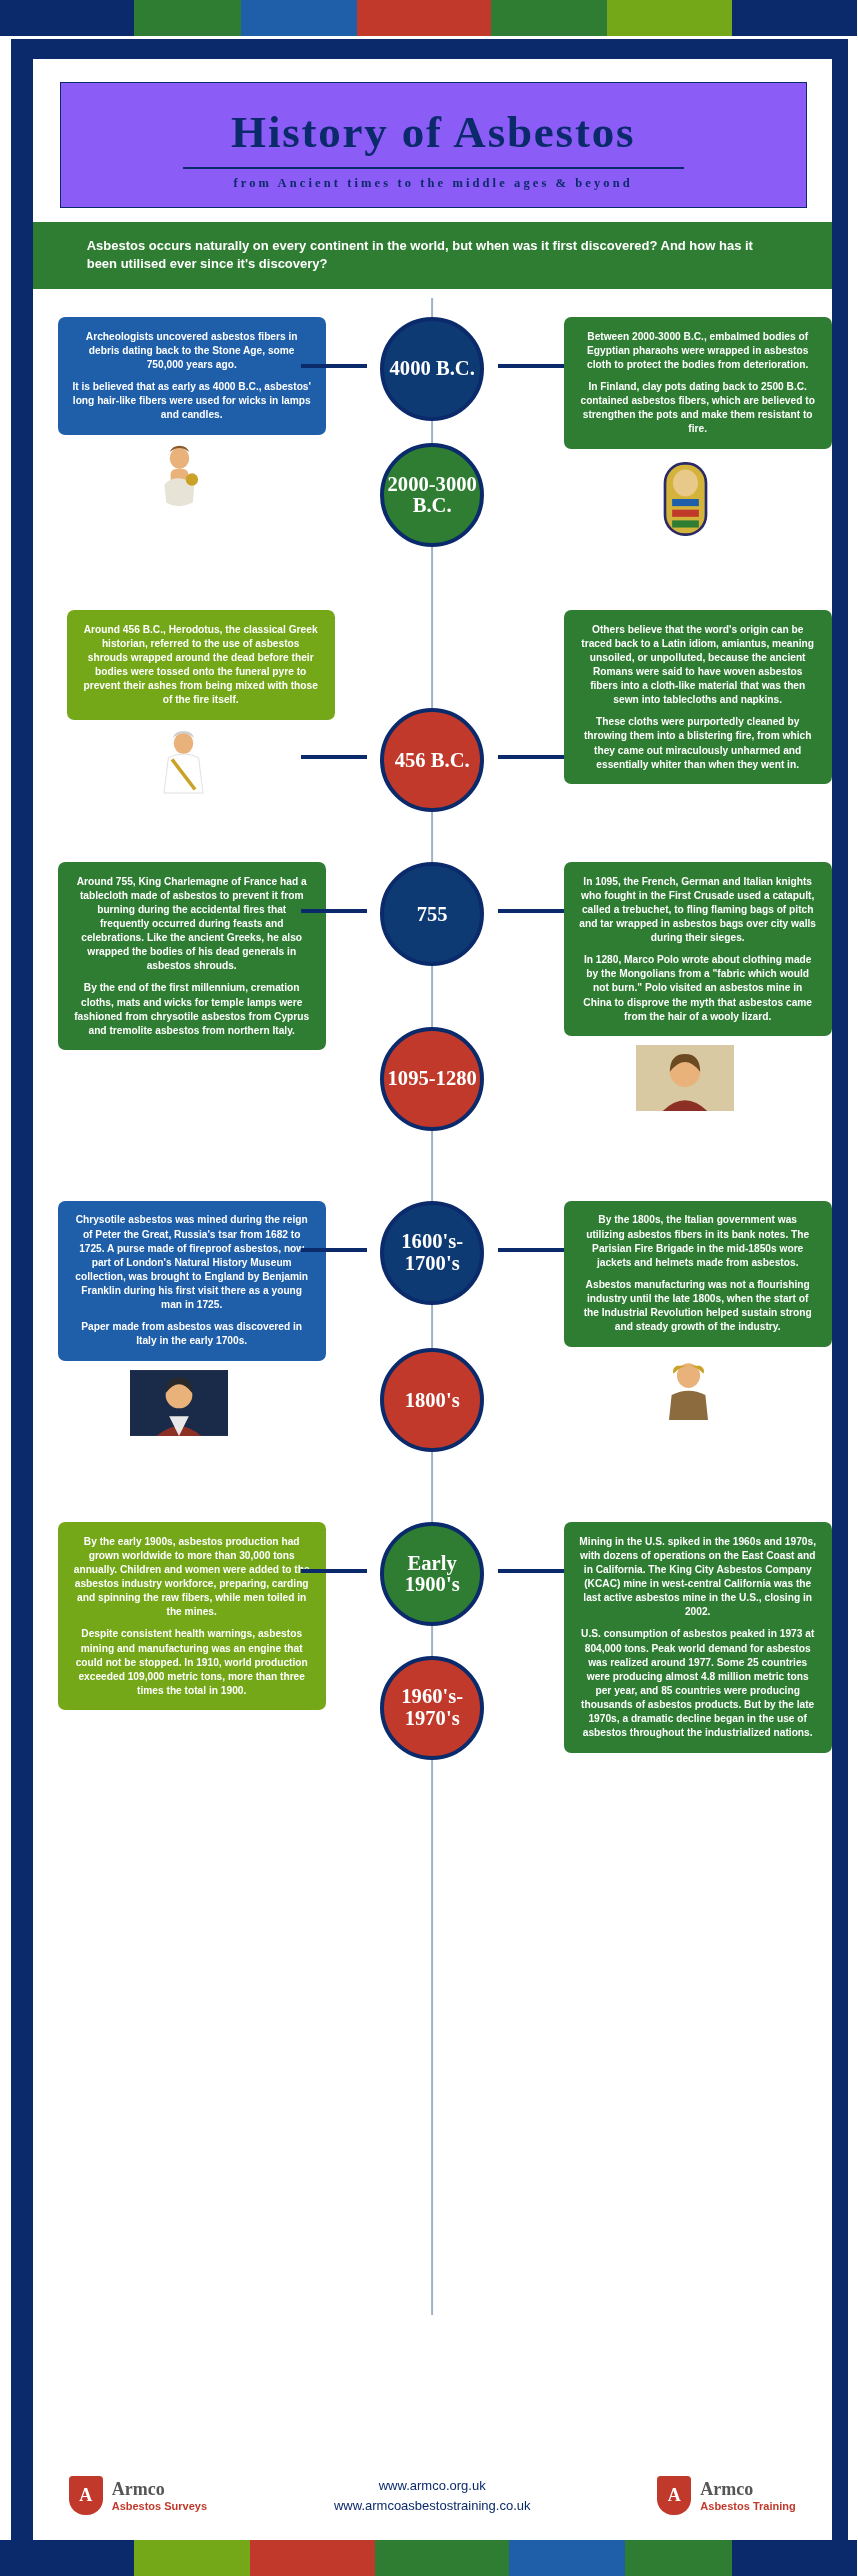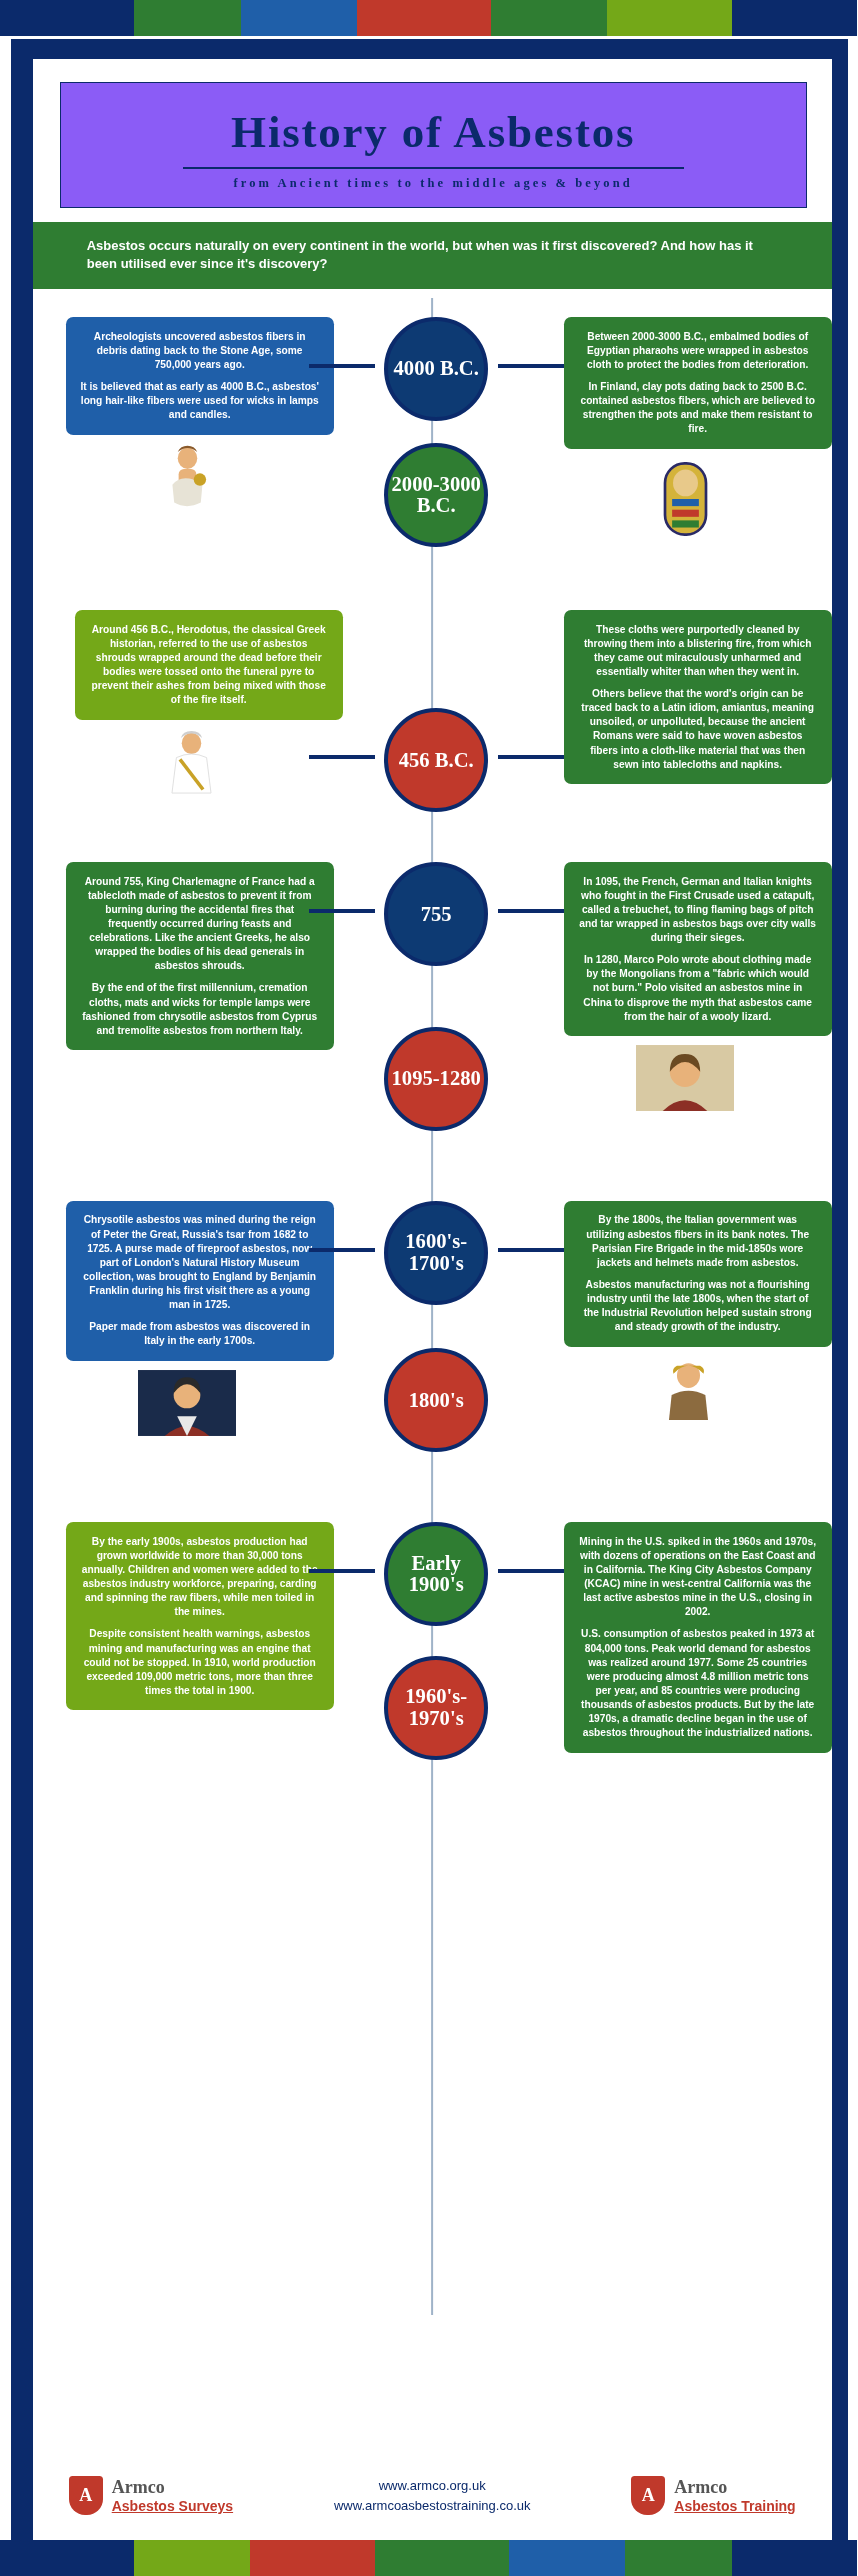--- a/index.html
+++ b/index.html
@@ -86,21 +86,20 @@
     background: #9fb3c8;
     transform: translateX(-0.9px);
     z-index: 0;
   }
 
   .row {
     position: relative;
     display: flex;
     align-items: flex-start;
     z-index: 2;
-    margin-left: 8px;
   }
 
   .cell {
     width: 268px;
     color: #ffffff;
     font-size: 10.2px;
     line-height: 1.38;
     text-align: center;
     padding: 12.5px 14.3px;
     border-radius: 7.2px;
@@ -181,21 +180,21 @@
     font-weight: bold;
     font-size: 18px;
     display: flex; align-items: center; justify-content: center;
     border-radius: 3.6px 3.6px 16px 16px;
     font-family: "Liberation Serif", serif;
   }
   .brand-text .b1 {
     font-size: 18px; color: #555; font-weight: bold;
     font-family: "Liberation Serif", serif;
   }
-  .brand-text .b2 { font-size: 14px; color: #c0392b; font-weight: bold; text-decoration: underline; }
+  .brand-text .b2 { font-size: 11px; color: #c0392b; font-weight: bold; }
   .footer-links { text-align: center; font-size: 13px; color: #0b2a6b; line-height: 1.5; }
 
   .bottombar { display: flex; width: 859px; height: 36px; position: absolute; left: 0; bottom: 0;}
   .bottombar .seg { height: 100%; }
 </style>
 </head>
 <body>
 
 <div class="topbar">
   <div class="seg" style="background:#0b2a6b;width:134px"></div>
@@ -297,22 +296,22 @@
         <div class="midcol">
           <div class="conn" style="left:0;width:66px;top:145px;"></div>
           <div class="conn" style="right:0;width:66px;top:145px;"></div>
           <div class="circle red" style="margin-top:98px;">
             <span>456 B.C.</span>
           </div>
         </div>
 
         <div style="width:268px;padding-right:25px;">
           <div class="cell green">
+            <p>Others believe that the word's origin can be traced back to a Latin idiom, amiantus, meaning unsoiled, or unpolluted, because the ancient Romans were said to have woven asbestos fibers into a cloth-like material that was then sewn into tablecloths and napkins.</p>
             <p>These cloths were purportedly cleaned by throwing them into a blistering fire, from which they came out miraculously unharmed and essentially whiter than when they went in.</p>
-            <p>Others believe that the word's origin can be traced back to a Latin idiom, amiantus, meaning unsoiled, or unpolluted, because the ancient Romans were said to have woven asbestos fibers into a cloth-like material that was then sewn into tablecloths and napkins.</p>
           </div>
         </div>
       </div>
 
       <div class="row" style="margin-top:50px;">
         <div style="width:268px;padding-left:25px;">
           <div class="cell green">
             <p>Around 755, King Charlemagne of France had a tablecloth made of asbestos to prevent it from burning during the accidental fires that frequently occurred during feasts and celebrations. Like the ancient Greeks, he also wrapped the bodies of his dead generals in asbestos shrouds.</p>
             <p>By the end of the first millennium, cremation cloths, mats and wicks for temple lamps were fashioned from chrysotile asbestos from Cyprus and tremolite asbestos from northern Italy.</p>
           </div>

